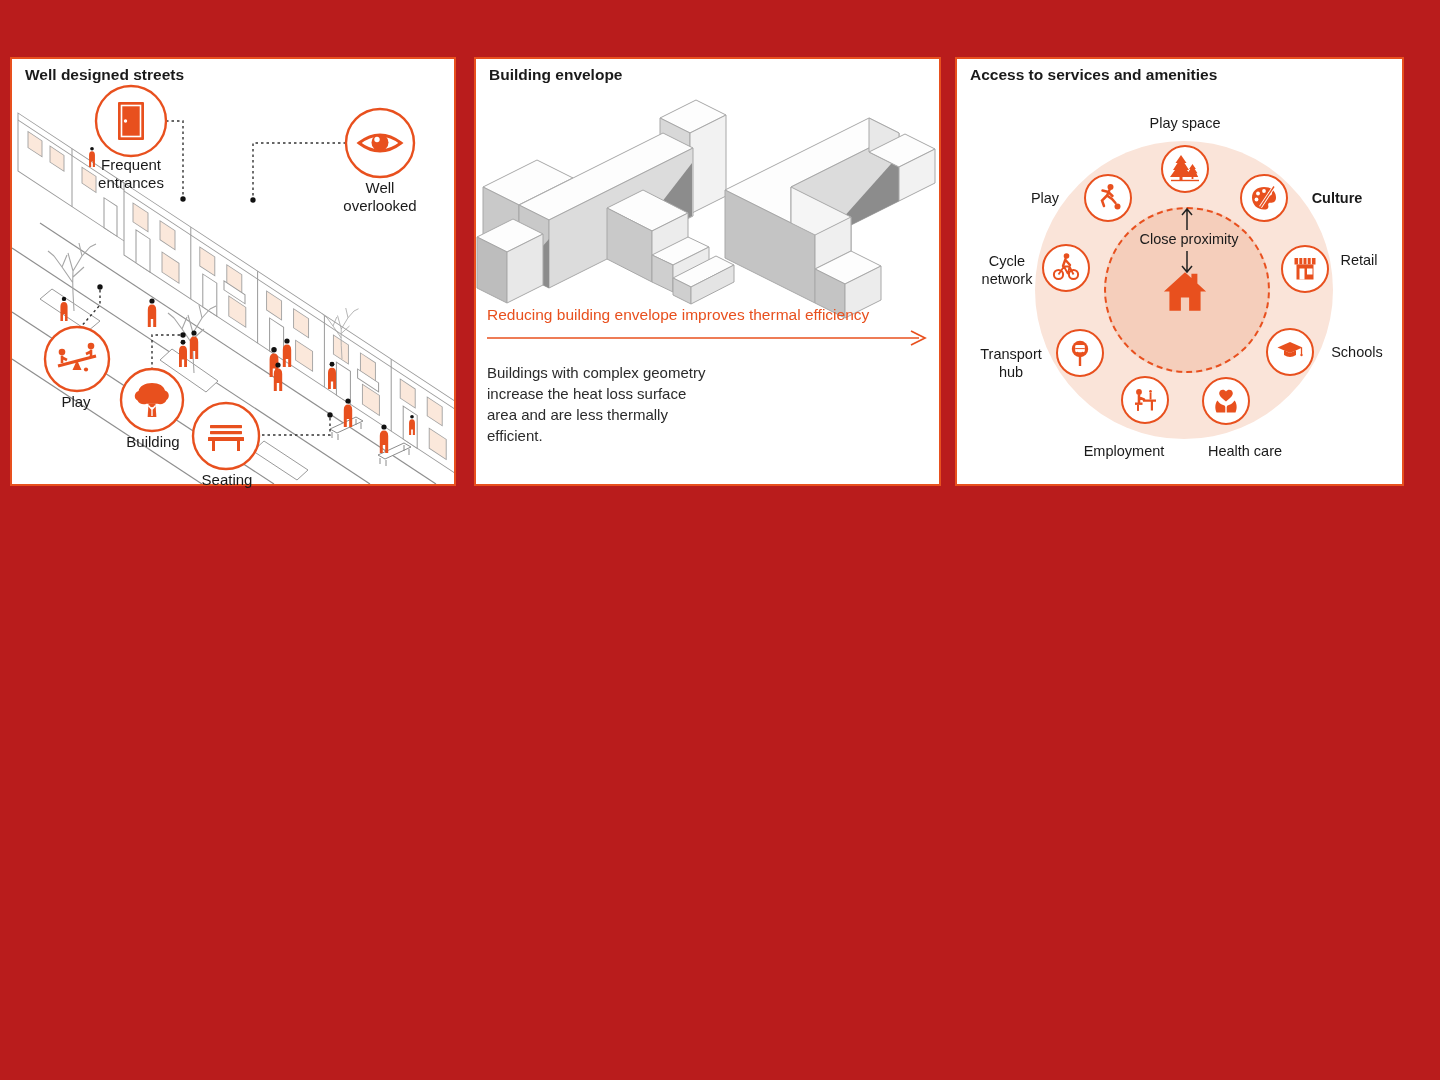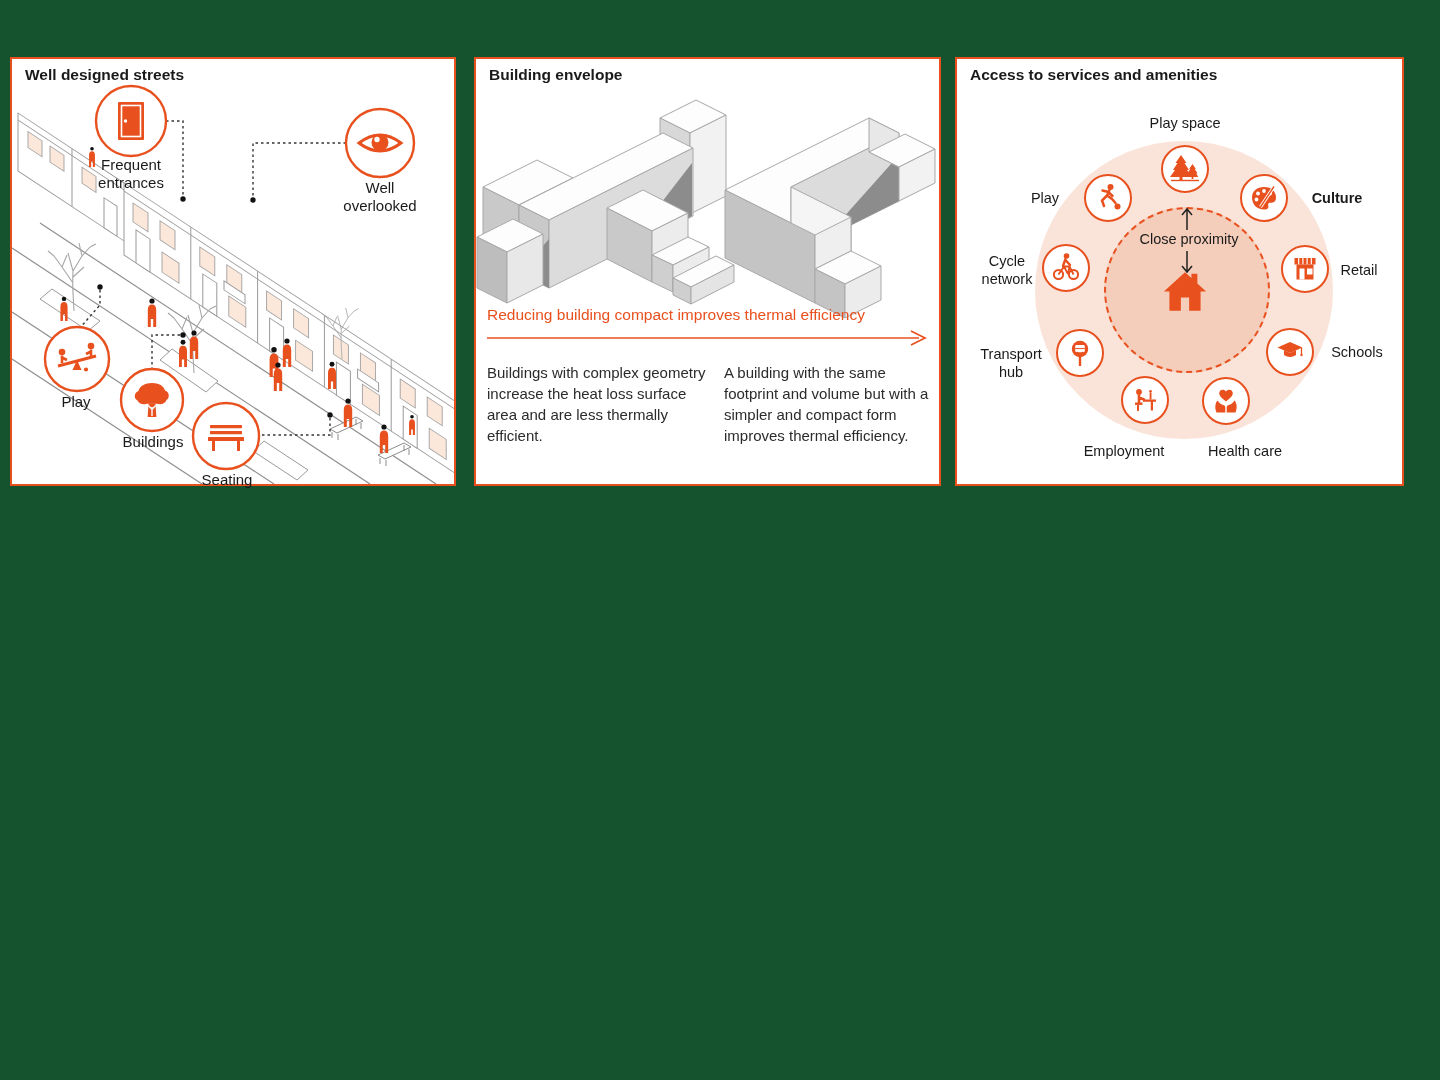--- a/index.html
+++ b/index.html
@@ -1,16 +1,16 @@
 <!DOCTYPE html>
 <html><head>
 <meta charset="utf-8">
 <style>
   html,body{margin:0;padding:0;background:#fff;}
-  .page{position:relative;width:1440px;height:1080px;background:#14532d;overflow:hidden;
+  .page{position:relative;width:1440px;height:1080px;background:#b91c1c;overflow:hidden;
         font-family:"Liberation Sans", sans-serif;color:#1a1a1a;}
   .panel{position:absolute;top:57px;height:429px;border:2px solid #E8501E;background:#fff;box-sizing:border-box;}
   #panel-streets{left:10px;width:446px;}
   #panel-envelope{left:474px;width:467px;}
   #panel-access{left:955px;width:449px;}
   .panel-title{position:absolute;left:13px;top:7px;font-size:15.5px;font-weight:700;color:#1a1a1a;white-space:nowrap;}
   .abs{position:absolute;}
   .lbl{position:absolute;font-size:15px;line-height:1.22;color:#1a1a1a;text-align:center;}
   .lbl3{position:absolute;font-size:14.5px;line-height:1.22;color:#1a1a1a;text-align:center;}
   .body-text{position:absolute;font-size:15px;line-height:1.4;color:#2b2b2b;}
@@ -178,21 +178,21 @@
         <rect x="-16" y="-5" width="32" height="3.2" rx="0.6" fill="#E8501E"></rect>
         <rect x="-18" y="1" width="36" height="4" rx="0.6" fill="#E8501E"></rect>
         <rect x="-14" y="5" width="3" height="10" fill="#E8501E"></rect>
         <rect x="11" y="5" width="3" height="10" fill="#E8501E"></rect>
       </g>
     </svg>
 
     <div class="lbl" style="left:74px;top:97px;width:90px;">Frequent entrances</div>
     <div class="lbl" style="left:318px;top:120px;width:100px;">Well overlooked</div>
     <div class="lbl" style="left:34px;top:334px;width:60px;">Play</div>
-    <div class="lbl" style="left:101px;top:374px;width:80px;">Buildings</div>
+    <div class="lbl" style="left:101px;top:374px;width:80px;">Building</div>
     <div class="lbl" style="left:175px;top:412px;width:80px;">Seating</div>
   </div>
 
   <div class="panel" id="panel-envelope">
     <div class="panel-title">Building envelope</div>
 
     <svg class="abs" style="left:0;top:0;" width="463" height="260" viewBox="0 0 463 260">
       <g stroke="#A8A8A8" stroke-width="1" stroke-linejoin="round">
 
         <polygon points="7,128 61,101 97,119 43,146" fill="#FDFDFD"></polygon>
@@ -237,29 +237,28 @@
         <polygon points="339,210 375,192 405,207 369,225" fill="#FDFDFD"></polygon>
         <polygon points="339,210 369,225 369,259 339,244" fill="#C4C4C4"></polygon>
         <polygon points="369,225 405,207 405,241 369,259" fill="#ECECEC"></polygon>
 
         <polygon points="393,59 423,74 423,108 393,93" fill="#E8E8E8"></polygon>
         <polygon points="393,93 429,75 459,90 423,108" fill="#FDFDFD"></polygon>
         <polygon points="423,108 459,90 459,124 423,142" fill="#F2F2F2"></polygon>
       </g>
     </svg>
 
-    <div class="caption-orange" style="left:11px;top:247px;width:445px;">Reducing building compact improves thermal efficiency</div>
+    <div class="caption-orange" style="left:11px;top:247px;width:445px;">Reducing building envelope improves thermal efficiency</div>
 
     <svg class="abs" style="left:11px;top:270px;" width="442" height="18" viewBox="0 0 442 18">
       <path d="M0,9 H432" stroke="#E8501E" stroke-width="1.7" fill="none"></path>
       <path d="M424,2 L438,9 L424,16" stroke="#E8501E" stroke-width="1.7" fill="none"></path>
     </svg>
 
     <div class="body-text" style="left:11px;top:303px;width:222px;">Buildings with complex geometry increase the heat loss surface area and are less thermally efficient.</div>
-    <div class="body-text" style="left:248px;top:303px;width:205px;">A building with the same footprint and volume but with a simpler and compact form improves thermal efficiency.</div>
   </div>
 
   <div class="panel" id="panel-access">
     <div class="panel-title">Access to services and amenities</div>
 
     <div class="big-circle" style="left:78px;top:82px;width:298px;height:298px;background:#FAE4D9;"></div>
     <div class="big-circle" style="left:147px;top:148px;width:166px;height:166px;background:#F5CEBB;border:2px dashed #E8501E;box-sizing:border-box;"></div>
 
     <svg class="abs" style="left:223px;top:146px;" width="14" height="26" viewBox="0 0 14 26">
       <path d="M7,25 V5 M2,10 L7,4 L12,10" stroke="#222" stroke-width="1.5" fill="none"></path>
@@ -350,20 +349,20 @@
         <path d="M0,-9.5 C1.8,-12.5 6.5,-11.8 6.8,-8 C7,-4.8 3,-2.2 0,0.5 C-3,-2.2 -7,-4.8 -6.8,-8 C-6.5,-11.8 -1.8,-12.5 0,-9.5 Z" fill="#E8501E"></path>
         <path d="M-9.5,11.5 C-11.5,7 -10.8,2 -8.5,-0.5 C-7.2,1.8 -5,3.5 -2.2,4.2 C-1.2,4.5 -0.7,5.3 -0.7,6.3 L-0.7,11.5 Z" fill="#E8501E"></path>
         <path d="M9.5,11.5 C11.5,7 10.8,2 8.5,-0.5 C7.2,1.8 5,3.5 2.2,4.2 C1.2,4.5 0.7,5.3 0.7,6.3 L0.7,11.5 Z" fill="#E8501E"></path>
       </svg>
     </div>
 
     <div class="lbl3" style="left:128px;top:56px;width:200px;">Play space</div>
     <div class="lbl3" style="left:48px;top:131px;width:80px;">Play</div>
     <div class="lbl3" style="left:340px;top:131px;width:80px;font-weight:bold;">Culture</div>
     <div class="lbl3" style="left:14px;top:194px;width:72px;">Cycle network</div>
-    <div class="lbl3" style="left:367px;top:203px;width:70px;text-align:center;">Retail</div>
+    <div class="lbl3" style="left:367px;top:193px;width:70px;text-align:center;">Retail</div>
     <div class="lbl3" style="left:18px;top:287px;width:72px;">Transport hub</div>
     <div class="lbl3" style="left:365px;top:285px;width:70px;">Schools</div>
     <div class="lbl3" style="left:117px;top:384px;width:100px;">Employment</div>
     <div class="lbl3" style="left:238px;top:384px;width:100px;">Health care</div>
   </div>
 
 </div>
 
 </body></html>

